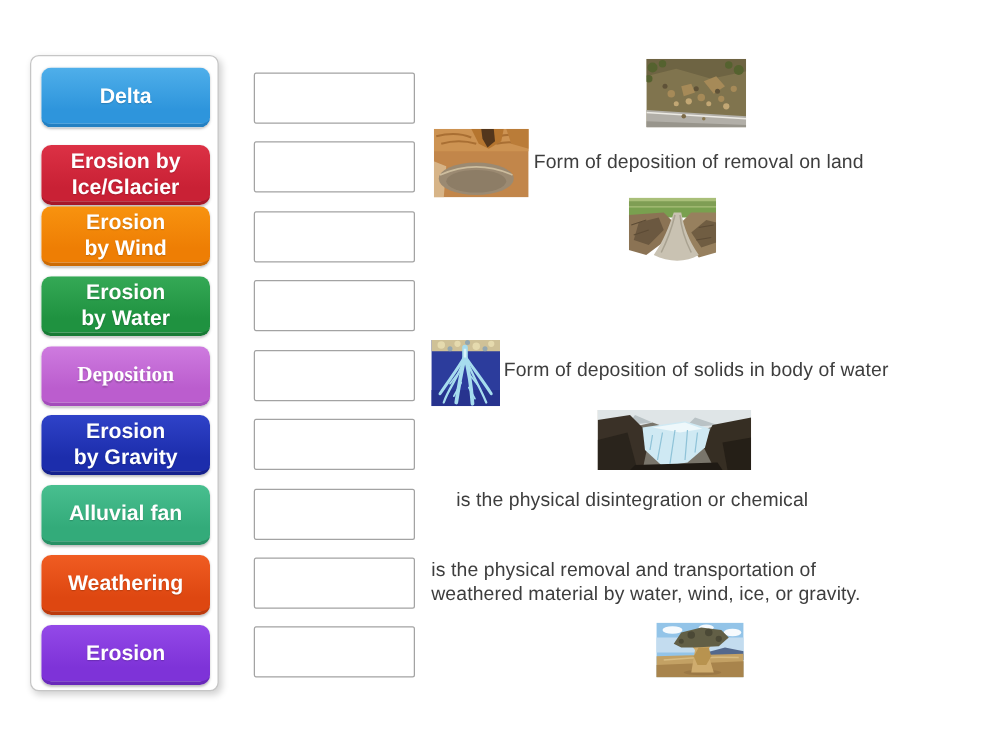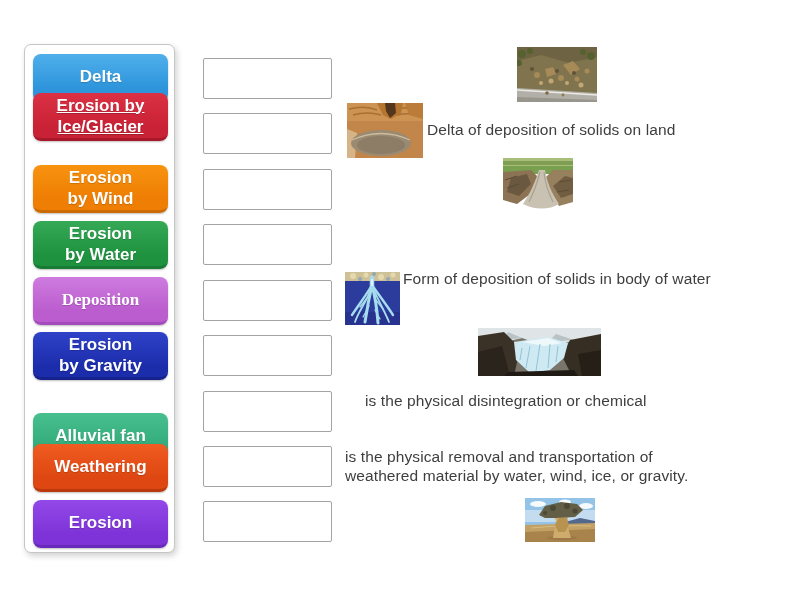--- a/index.html
+++ b/index.html
@@ -23,30 +23,30 @@
 
   .rowtext{position:absolute;color:#3e3e3e;font-size:15.5px;line-height:18.6px;letter-spacing:0.1px;}
 </style>
 </head>
 <body>
 
 <div class="stage">
 
   <div class="panel">
     <div class="tile" style="top: 9px; background: linear-gradient(rgb(79, 175, 234) 0%, rgb(46, 149, 220) 75%); border-bottom: 3px solid rgb(35, 128, 194);">Delta</div>
-    <div class="tile" style="top: 48px; background: linear-gradient(rgb(220, 49, 69) 0%, rgb(201, 33, 53) 75%); border-bottom: 3px solid rgb(166, 24, 42); text-decoration: underline;">Erosion by
+    <div class="tile" style="top: 71px; background: linear-gradient(rgb(220, 49, 69) 0%, rgb(201, 33, 53) 75%); border-bottom: 3px solid rgb(166, 24, 42);">Erosion by
 Ice/Glacier</div>
     <div class="tile" style="top: 120px; background: linear-gradient(rgb(248, 147, 15) 0%, rgb(238, 126, 4) 75%); border-bottom: 3px solid rgb(204, 107, 4);">Erosion
 by Wind</div>
     <div class="tile" style="top: 176px; background: linear-gradient(rgb(53, 169, 86) 0%, rgb(31, 146, 64) 75%); border-bottom: 3px solid rgb(24, 123, 53);">Erosion
 by Water</div>
     <div class="tile" style="top: 232px; background: linear-gradient(rgb(206, 123, 223) 0%, rgb(187, 93, 206) 75%); border-bottom: 3px solid rgb(164, 76, 187); font-family: Liberation Serif, serif;">Deposition</div>
     <div class="tile" style="top: 287px; background: linear-gradient(rgb(47, 66, 200) 0%, rgb(28, 45, 172) 75%); border-bottom: 3px solid rgb(21, 33, 141);">Erosion
 by Gravity</div>
-    <div class="tile" style="top: 343px; background: linear-gradient(rgb(72, 191, 143) 0%, rgb(51, 171, 122) 75%); border-bottom: 3px solid rgb(39, 144, 100); margin-top: 25px;">Alluvial fan</div>
+    <div class="tile" style="top: 343px; background: linear-gradient(rgb(72, 191, 143) 0%, rgb(51, 171, 122) 75%); border-bottom: 3px solid rgb(39, 144, 100);">Alluvial fan</div>
     <div class="tile" style="top: 399px; background: linear-gradient(rgb(240, 92, 34) 0%, rgb(222, 71, 17) 75%); border-bottom: 3px solid rgb(187, 58, 13);">Weathering</div>
     <div class="tile" style="top: 455px; background: linear-gradient(rgb(147, 73, 232) 0%, rgb(126, 51, 216) 75%); border-bottom: 3px solid rgb(105, 41, 186);">Erosion</div>
   </div>
 
   <div class="dropbox" style="top:58px"></div>
   <div class="dropbox" style="top:113px"></div>
   <div class="dropbox" style="top:169px"></div>
   <div class="dropbox" style="top:224px"></div>
   <div class="dropbox" style="top:280px"></div>
   <div class="dropbox" style="top:335px"></div>
@@ -99,21 +99,21 @@
       <path d="M2,6 Q18,2 30,7 M6,12 Q20,8 34,12 M52,6 Q62,3 74,7 M50,12 Q62,9 74,13" stroke="#a96f33" stroke-width="1.6" fill="none"></path>
       <polygon points="30,0 56,0 54,10 44,16 36,12" fill="#b5752f"></polygon>
       <polygon points="38,0 48,0 49,10 43,15 39,8" fill="#53361c"></polygon>
       <polygon points="58,0 76,0 76,16 62,12" fill="#ba7c38"></polygon>
       <polygon points="0,26 10,30 8,55 0,55" fill="#d7b487"></polygon>
       <ellipse cx="34" cy="40" rx="30" ry="13" fill="#9b8a72"></ellipse>
       <ellipse cx="34" cy="42" rx="24" ry="9" fill="#8d7d66"></ellipse>
       <path d="M5,37 Q34,24 63,37" stroke="#cdbd9e" stroke-width="1.3" fill="none"></path>
     </svg>
   </div>
-  <div class="rowtext" style="left:427px;top:121px">Delta of deposition of solids on land</div>
+  <div class="rowtext" style="left:427px;top:121px">Form of deposition of removal on land</div>
 
   <div class="photo" style="left:503px;top:158px;width:70px;height:55px">
     <svg viewBox="0 0 70 55" preserveAspectRatio="none">
       <rect width="70" height="10" fill="#a9bf79"></rect>
       <rect y="3" width="70" height="4" fill="#7f9e54"></rect>
       <rect y="8" width="70" height="8" fill="#79a04f"></rect>
       <polygon points="0,14 28,12 36,20 30,34 14,46 0,42" fill="#8b7354"></polygon>
       <polygon points="70,12 70,44 56,48 46,34 42,20 50,12" fill="#97805e"></polygon>
       <polygon points="8,20 24,16 28,26 16,38 4,34" fill="#6b5840"></polygon>
       <polygon points="62,18 70,20 70,36 58,40 50,28" fill="#705d42"></polygon>
@@ -146,21 +146,21 @@
         <path d="M27,13 C24,26 22,37 20,50" stroke-width="3"></path>
         <path d="M27,13 C30,24 32,37 33,51" stroke-width="3"></path>
         <path d="M27,13 C33,22 41,32 48,43" stroke-width="2.4"></path>
         <path d="M26,16 C22,30 14,38 10,50" stroke-width="1.8"></path>
         <path d="M29,18 C34,30 40,40 44,50" stroke-width="1.8"></path>
         <path d="M22,26 L15,35 M31,28 L38,37 M24,34 L18,45 M30,38 L35,47" stroke-width="1.3"></path>
       </g>
       <path d="M27,7 L27,14" stroke="#d9f3f9" stroke-width="2" fill="none"></path>
     </svg>
   </div>
-  <div class="rowtext" style="left:403px;top:270px">Form of deposition of solids in body of water</div>
+  <div class="rowtext" style="left:403px;top:288px">Form of deposition of solids in body of water</div>
 
   <div class="photo" style="left:478px;top:328px;width:123px;height:48px">
     <svg viewBox="0 0 123 48" preserveAspectRatio="none">
       <rect width="123" height="48" fill="#79756b"></rect>
       <polygon points="0,0 123,0 123,16 96,12 72,20 44,10 18,16 0,8" fill="#dfe5e7"></polygon>
       <g fill="#b9c2c5">
           <polygon points="30,4 44,10 24,12"></polygon>
           <polygon points="78,6 96,12 70,14"></polygon>
         </g>
       <polygon points="0,8 26,4 42,20 36,48 0,48" fill="#3a3127"></polygon>

